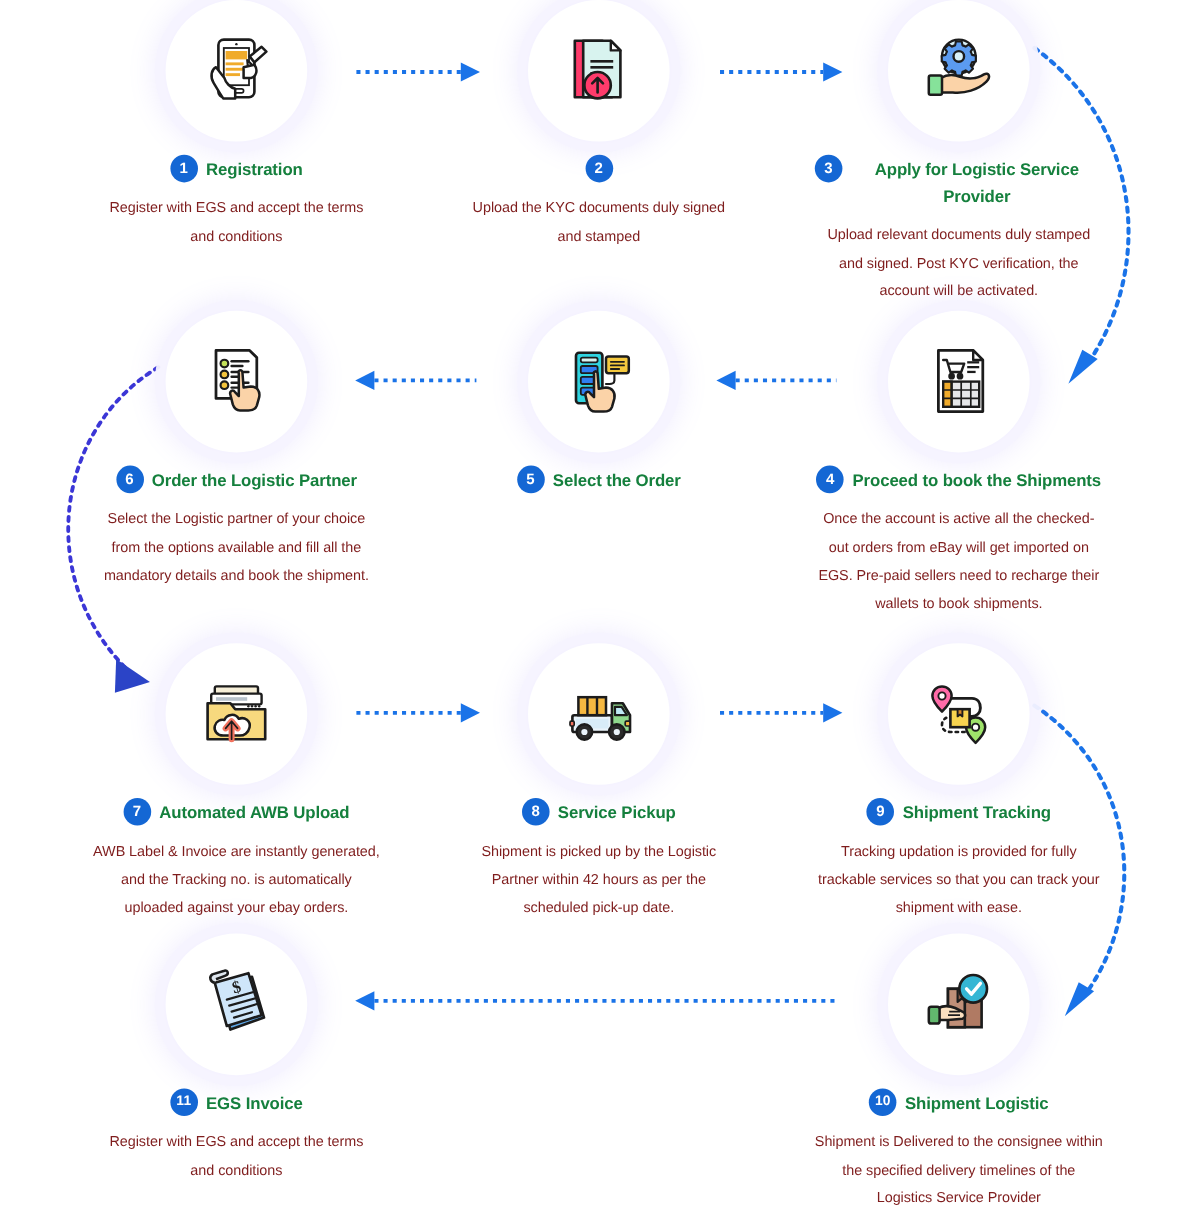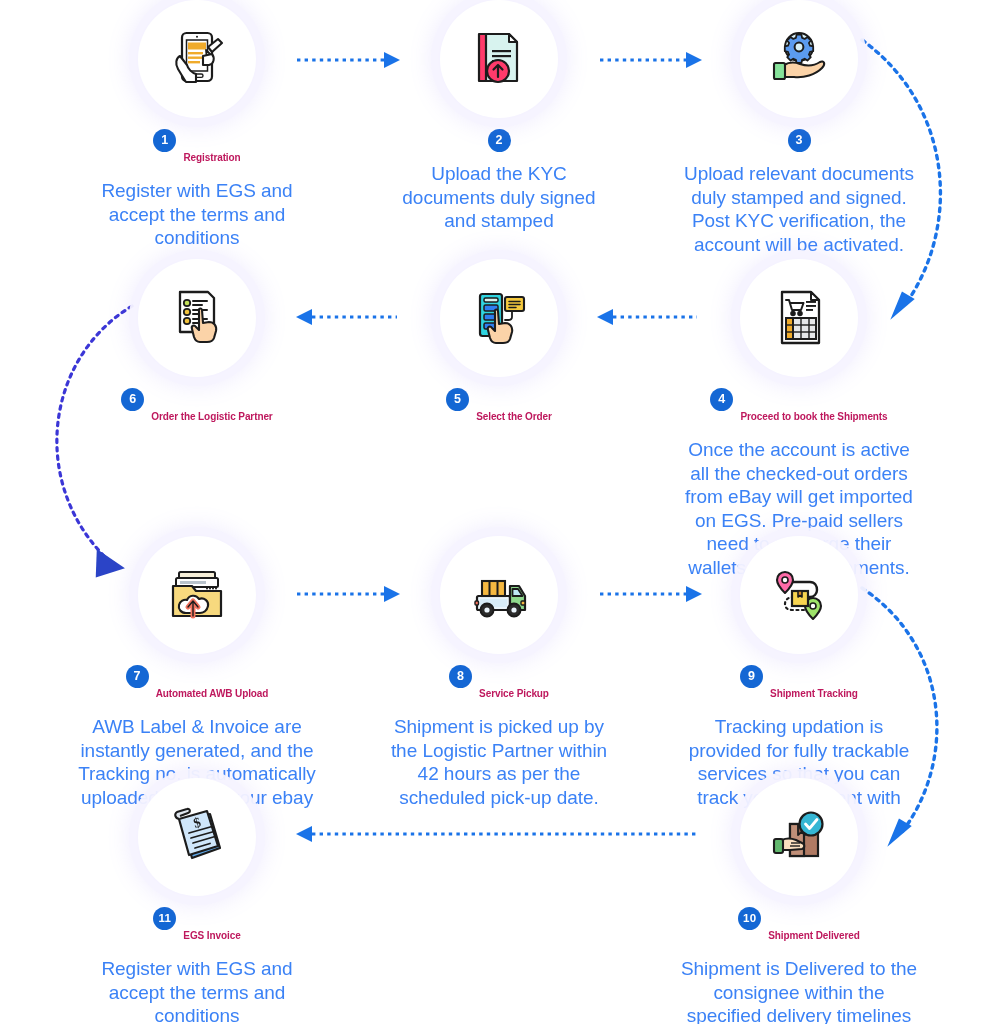--- a/index.html
+++ b/index.html
@@ -71,33 +71,33 @@
     color: #fff;
     font-size: 12.5px;
     font-weight: 700;
     line-height: 23px;
     text-align: center;
     letter-spacing: 0.2px;
     margin-top: 0px;
   }
   .badge.wide { font-size: 11.5px; }
   .step-title {
-    font-size: 10px;
+    font-size: 14px;
     font-weight: 700;
-    color: #be185d;
+    color: #15803d;
     line-height: 22px;
     letter-spacing: -0.1px;
     max-width: 210px;
-    margin-top: 18px;
+    margin-top: 1px;
   }
   .step-desc {
     margin-top: 10px;
-    font-size: 19px;
+    font-size: 12px;
     line-height: 23.5px;
-    color: #3b82f6;
+    color: #7f1d1d;
     letter-spacing: -0.05px;
     padding: 0 13px;
   }
   .step.narrow .step-desc { padding: 0 22px; }
 </style>
 </head>
 <body>
 
 <div id="stage">
 
@@ -226,20 +226,21 @@
             </g>
             <circle r="4.4" fill="#d8f0f7" stroke="#1c1c1c" stroke-width="2"></circle>
           </g>
           <path d="M20 41 C25 38 31 38 36 40 C42 42 50 42 56 38 C60 36 62 40 58 44 C51 51 40 54 30 53 L20 53 Z" fill="#fbd3a8" stroke="#1c1c1c" stroke-width="2.1" stroke-linejoin="round"></path>
           <rect x="10" y="39" width="11" height="16" rx="1.5" fill="#86e29a" stroke="#1c1c1c" stroke-width="2.1"></rect>
         </svg>
       </div>
     </div>
     <div class="step-head">
       <span class="badge">3</span>
+      <span class="step-title">Apply for Logistic Service Provider</span>
     </div>
     <div class="step-desc">Upload relevant documents duly stamped and signed. Post KYC verification, the account will be activated.</div>
   </div>
 
   <div class="step" style="left:666px; top:259px;">
     <div class="bubble-wrap">
       <div class="bubble">
         <svg width="70" height="70" viewBox="0 0 70 70">
           <path d="M18 9 H47 L55 17 V60 H18 Z" fill="#fff" stroke="#1c1c1c" stroke-width="2.3" stroke-linejoin="round"></path>
           <path d="M47 9 V17 H55 Z" fill="#fff" stroke="#1c1c1c" stroke-width="2" stroke-linejoin="round"></path>
@@ -313,20 +314,21 @@
               <line x1="31" y1="40" x2="40" y2="40"></line>
           </g>
           <path d="M37 28 C36 26 39 24 40 27 L41 40 L47 39 C52 39 55 43 54 48 L52 55 C51 58 48 59 45 59 L38 59 C35 59 33 57 32 54 L30 46 C29 43 32 41 34 44 L37 47 Z" fill="#fbd3a8" stroke="#1c1c1c" stroke-width="2.1" stroke-linejoin="round"></path>
         </svg>
       </div>
     </div>
     <div class="step-head">
       <span class="badge">6</span>
       <span class="step-title">Order the Logistic Partner</span>
     </div>
+    <div class="step-desc">Select the Logistic partner of your choice from the options available and fill all the mandatory details and book the shipment.</div>
   </div>
 
   <div class="step" style="left:64px; top:536px;">
     <div class="bubble-wrap">
       <div class="bubble">
         <svg width="70" height="70" viewBox="0 0 70 70">
           <rect x="17" y="12" width="36" height="8" rx="1.5" fill="#f6efd8" stroke="#1c1c1c" stroke-width="2"></rect>
           <rect x="14" y="18" width="42" height="9" rx="1.5" fill="#fff" stroke="#1c1c1c" stroke-width="2"></rect>
           <rect x="18" y="21" width="26" height="3" fill="#b9c3cc"></rect>
           <path d="M11 26 H30 L34 31 H59 V56 H11 Z" fill="#f7d97e" stroke="#1c1c1c" stroke-width="2.2" stroke-linejoin="round"></path>
@@ -417,21 +419,21 @@
             <line x1="26" y1="44" x2="36" y2="44"></line>
           </g>
           <rect x="10" y="37" width="9" height="14" rx="2" fill="#62b86e" stroke="#1c1c1c" stroke-width="2.1"></rect>
           <circle cx="47" cy="22" r="11.5" fill="#35b6d4" stroke="#1c1c1c" stroke-width="2.2"></circle>
           <path d="M41.5 22 L45.5 26.5 L53 17.5" fill="none" stroke="#fff" stroke-width="2.8" stroke-linecap="round" stroke-linejoin="round"></path>
         </svg>
       </div>
     </div>
     <div class="step-head">
       <span class="badge wide">10</span>
-      <span class="step-title">Shipment Delivered</span>
+      <span class="step-title">Shipment Logistic</span>
     </div>
     <div class="step-desc">Shipment is Delivered to the consignee within the specified delivery timelines of the Logistics Service Provider</div>
   </div>
 
   <div class="step narrow" style="left:64px; top:778px;">
     <div class="bubble-wrap">
       <div class="bubble">
         <svg width="70" height="70" viewBox="0 0 70 70">
           <path d="M20 20 L48 12 L58 46 L30 56 Z" fill="#5fa8e8" stroke="#1c1c1c" stroke-width="2.2" stroke-linejoin="round"></path>
           <path d="M17 17 L45 9 L56 44 L27 53 Z" fill="#cfe6fa" stroke="#1c1c1c" stroke-width="2.2" stroke-linejoin="round"></path>

